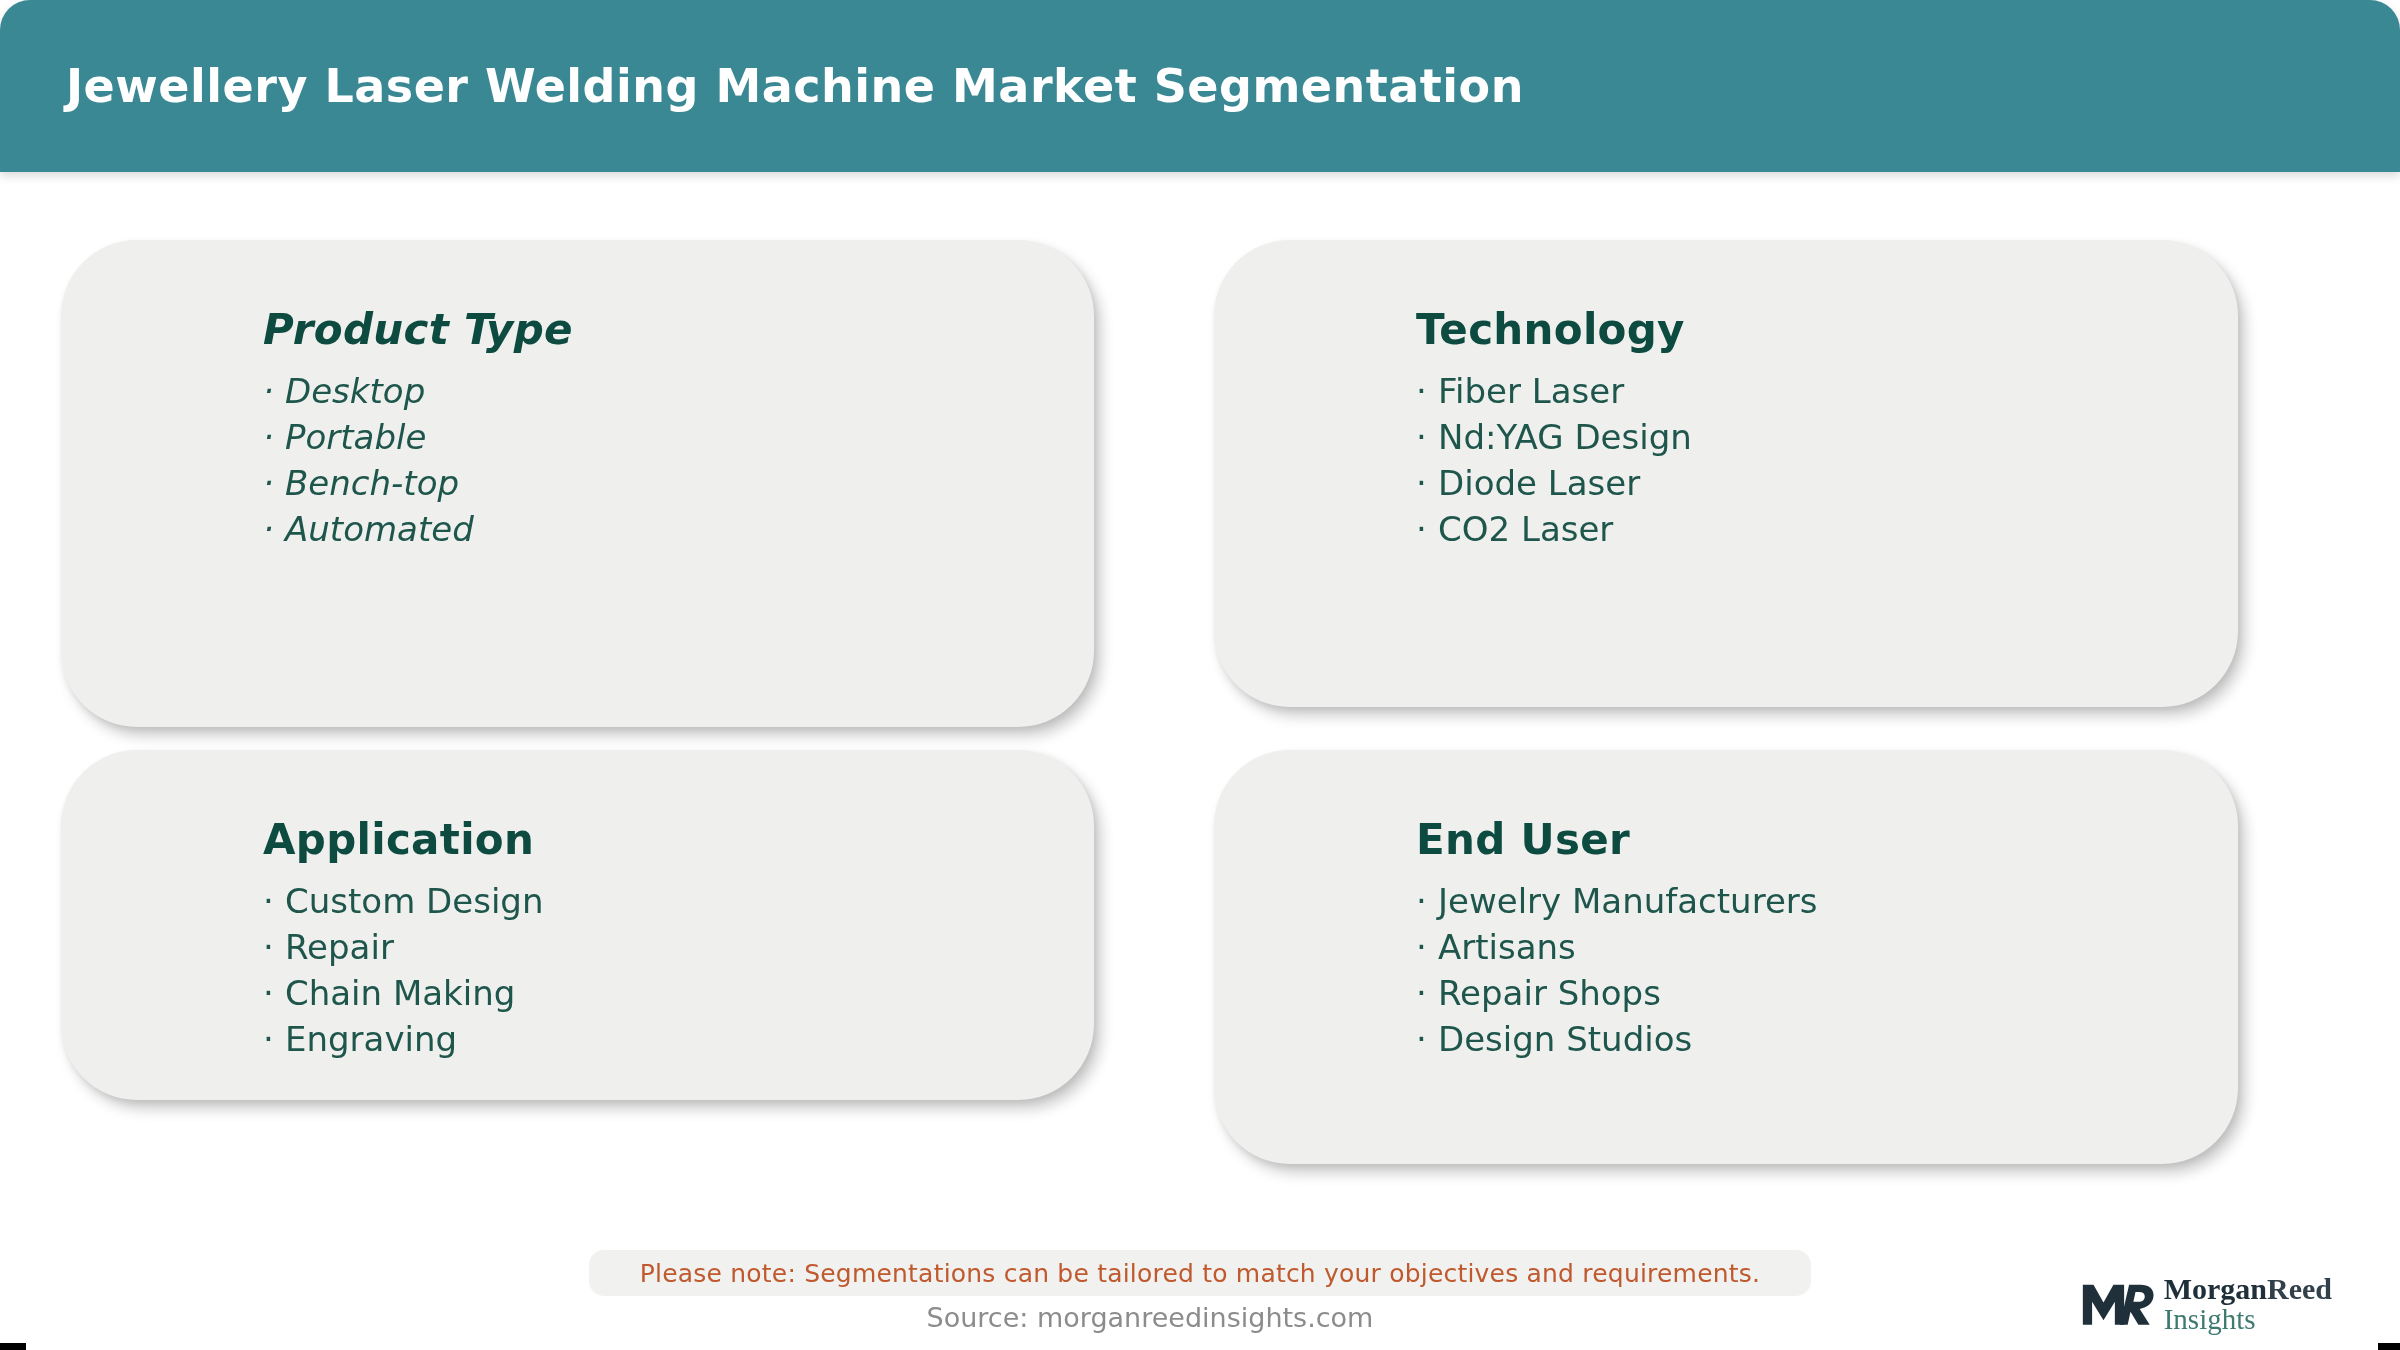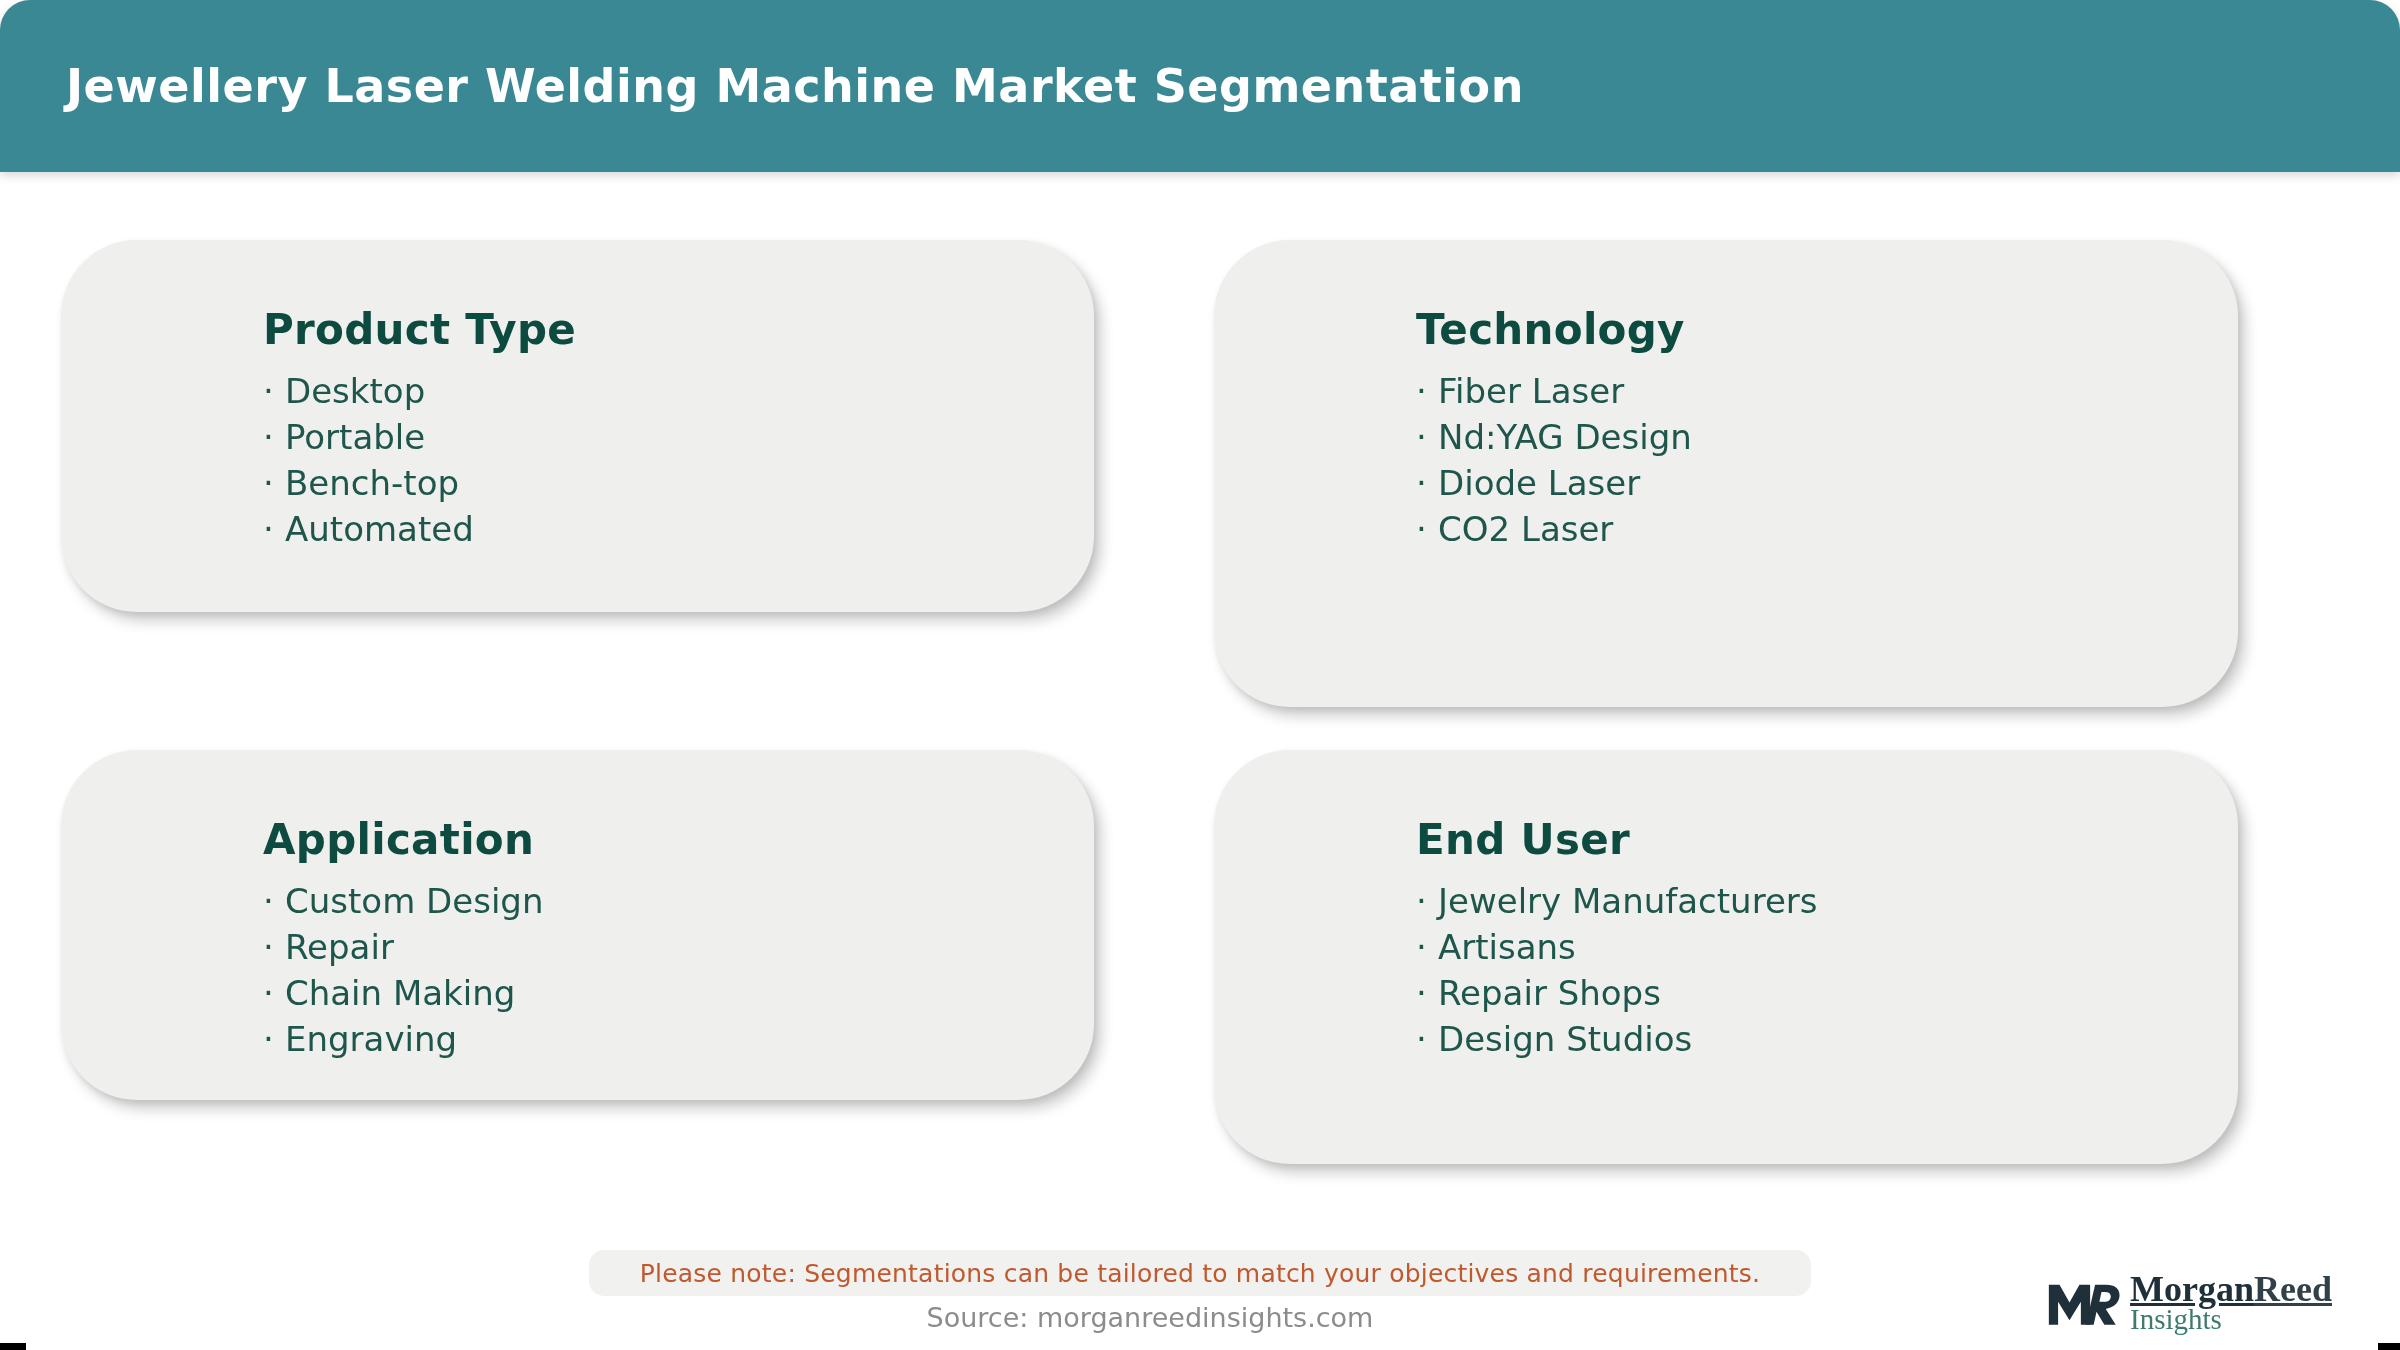--- a/index.html
+++ b/index.html
@@ -35,21 +35,21 @@
     font-size:46px;font-weight:bold;letter-spacing:0.5px;
     color:var(--title_text);
   }
   .card{
     position:absolute;
     background:var(--card_bg);
     border-radius:76px;
     box-shadow:7px 9px 14px rgba(0,0,0,0.20), 2px 3px 6px rgba(0,0,0,0.08);
     padding:64px 40px 0 202px;
   }
-  .card-0{left:61px;top:240px;width:1033px;height:372px;}
+  .card-0{left:61px;top:240px;width:1033px;height:487px;font-style:italic;}
   .card-1{left:1214px;top:240px;width:1024px;height:467px;}
   .card-2{left:61px;top:750px;width:1033px;height:350px;}
   .card-3{left:1214px;top:750px;width:1024px;height:414px;}
   .card h2{
     font-size:42px;font-weight:bold;line-height:52px;
     color:var(--heading_text);
     letter-spacing:0.3px;
     margin-bottom:12px;
   }
   .card ul{list-style:none;}
@@ -79,21 +79,21 @@
     font-size:27px;color:var(--source_text);
   }
   .logo{
     position:absolute;right:68px;bottom:16px;
     display:flex;align-items:center;gap:10px;
   }
   .logo-mark{width:74px;height:58px;}
   .logo-mark path{fill:var(--logo_dark);}
   .logo-name{
     font-family:"Liberation Serif",serif;
-    font-size:36px;line-height:30px;color:var(--logo_dark);text-decoration:underline;
+    font-size:30px;line-height:30px;color:var(--logo_dark);
   }
   .ln-bold{font-weight:bold;}
   .ln-reg{font-weight:bold;opacity:0.92;}
   .logo-tagline{
     font-family:"Liberation Serif",serif;
     font-size:29px;line-height:30px;color:var(--logo_teal);
   }
   .mark{position:absolute;background:var(--artifact);}
   .mark-l{left:0;top:1343px;width:26px;height:7px;}
   .mark-r{right:0;top:1343px;width:22px;height:7px;}

